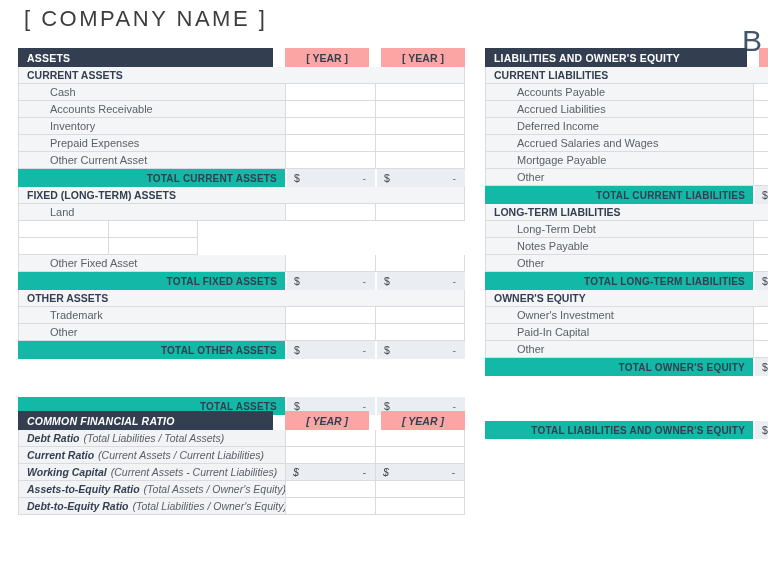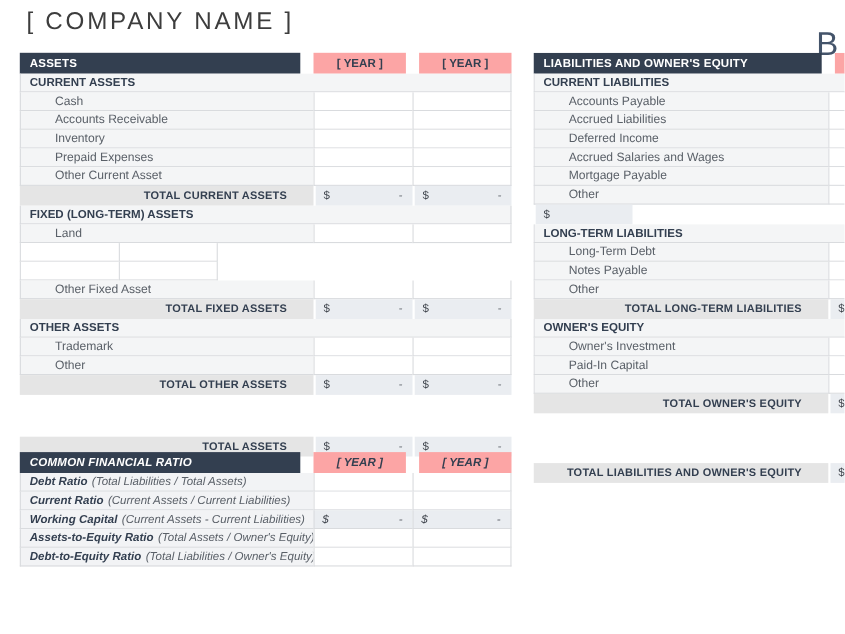--- a/index.html
+++ b/index.html
@@ -28,22 +28,22 @@
             display:flex;align-items:center;justify-content:center;margin-left:12px;}
 
   .seclabel{background:#F4F5F6;border-left:1px solid #D9DBDE;border-right:1px solid #D9DBDE;
             border-bottom:1px solid #D9DBDE;color:#333F50;font-weight:bold;font-size:10.5px;
             display:flex;align-items:center;padding-left:8px;}
   .ilabel{background:#F4F5F6;border-left:1px solid #D9DBDE;border-bottom:1px solid #D9DBDE;
           color:#5A6068;font-size:11px;display:flex;align-items:center;padding-left:31px;}
   .iyear{background:#fff;border-left:1px solid #D9DBDE;border-bottom:1px solid #D9DBDE;}
   .iyear.last{border-right:1px solid #D9DBDE;}
 
-  .tlabel{background:#e5e5e5;color:#333F50;font-weight:bold;font-size:10px;letter-spacing:.2px;
-          display:flex;align-items:center;justify-content:flex-end;padding-right:24px;}
+  .tlabel{background:#14b8a6;color:#333F50;font-weight:bold;font-size:10px;letter-spacing:.2px;
+          display:flex;align-items:center;justify-content:flex-end;padding-right:8px;}
   .tyear{background:#EAEDF1;margin-left:2px;display:flex;align-items:center;
          justify-content:space-between;padding:0 9px 0 7px;}
   .cur{color:#41464E;font-size:10.5px;}
   .dash{color:#6B7077;font-size:10.5px;}
 
   
   .assets{left:18px;top:48px;width:447px;}
   .left .dark, .left .seclabel2, .left .ilabel, .left .tlabel{width:267px;}
   .left .seclabel{width:447px;}
   .left .iyear{width:90px;}
@@ -282,20 +282,21 @@
     </div>
     <div class="row item">
       <div class="cell ilabel">Mortgage Payable</div>
       <div class="cell iyear"></div>
     </div>
     <div class="row item">
       <div class="cell ilabel">Other</div>
       <div class="cell iyear"></div>
     </div>
     <div class="row total">
+      <div class="cell tlabel">TOTAL CURRENT LIABILITIES</div>
       <div class="cell tyear">
           <span class="cur">$</span>
         </div>
     </div>
 
     <div class="row section">
       <div class="cell seclabel">LONG-TERM LIABILITIES</div>
     </div>
     <div class="row item">
       <div class="cell ilabel">Long-Term Debt</div>

